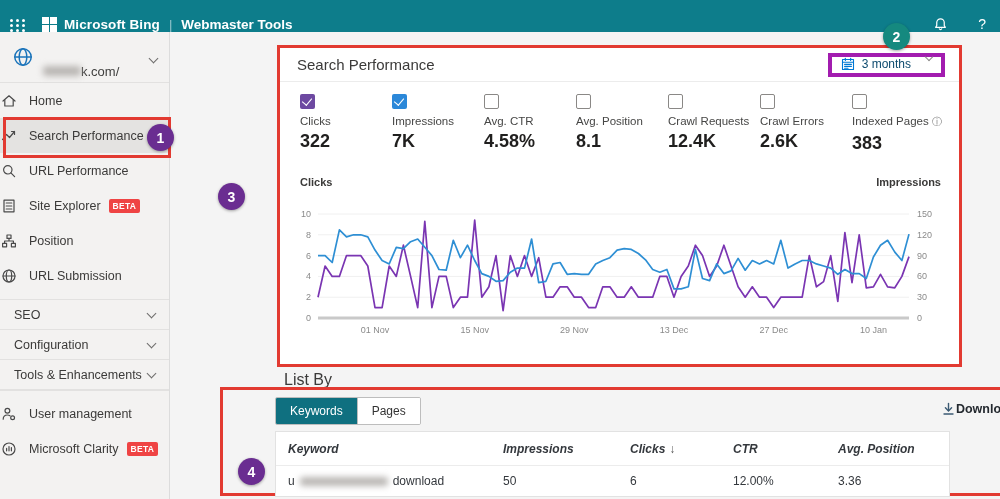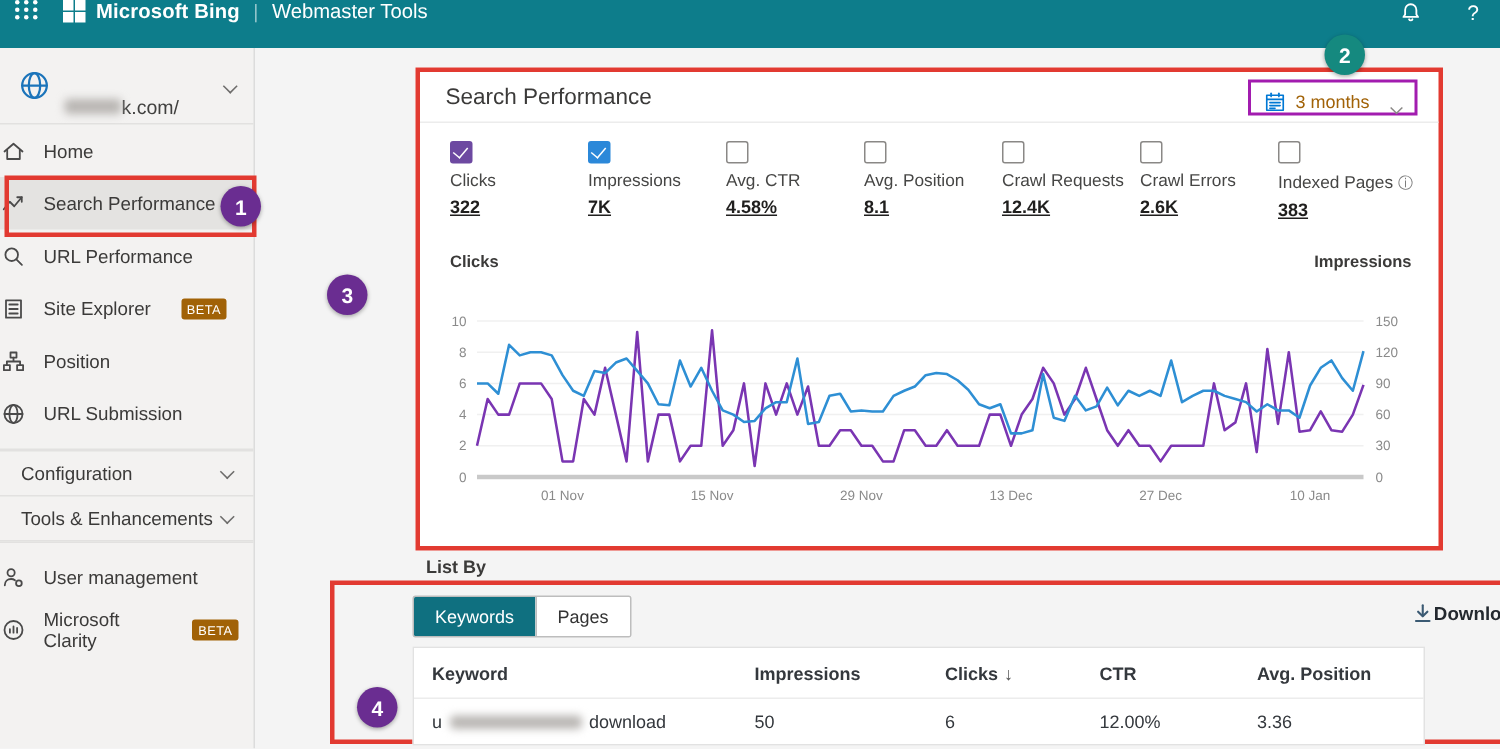--- a/index.html
+++ b/index.html
@@ -1,75 +1,75 @@
 <!DOCTYPE html>
 <html><head>
 <meta charset="utf-8">
 <style>
   * { margin:0; padding:0; box-sizing:border-box; }
   html,body { width:1000px; height:499px; overflow:hidden; }
   body { font-family:"Liberation Sans","DejaVu Sans",sans-serif; background:#f4f4f4; position:relative; color:#3b3a39; }
 
   
-  .topbar { position:absolute; left:0; top:0; width:1000px; height:32px; background:#0d7d8b; display:flex; align-items:flex-start; padding:0 14px 0 10px; z-index:5; }
+  .topbar { position:absolute; left:0; top:0; width:1000px; height:32px; background:#0d7d8b; display:flex; align-items:flex-end; padding:0 14px 0 10px; z-index:5; }
   .waffle { display:grid; grid-template-columns:repeat(3,4px); grid-gap:2px; margin-right:16px; cursor:pointer; }
   .waffle i { width:3px; height:3px; background:#fff; border-radius:50%; display:block; }
   .mslogo { display:grid; grid-template-columns:7px 7px; grid-gap:1px; margin-right:7px; }
   .mslogo i { width:7px; height:7px; background:#fff; display:block; }
   .brand1 { color:#fff; font-size:13.5px; font-weight:700; letter-spacing:.1px; }
   .brand-sep { color:rgba(255,255,255,.55); margin:0 9px; font-size:13px; }
-  .brand2 { color:#fff; font-size:13.5px; font-weight:400; }
+  .brand2 { color:#fff; font-size:13.5px; font-weight:700; }
   .topbar-spacer { flex:1; }
   .top-icon { color:#fff; font-size:14px; margin-left:30px; display:flex; align-items:center; cursor:pointer; }
 
   
   .sidebar { position:absolute; left:0; top:32px; width:170px; height:467px; background:#f3f2f1; border-right:1px solid #dcdcdc; z-index:2; }
   .site-row { height:51px; display:flex; align-items:center; padding:0 12px; border-bottom:1px solid #e2e1e0; }
   .site-name { font-size:13px; color:#40403f; margin-left:9px; display:flex; align-items:center;margin-top:28px; }
   .blur-chip { display:inline-block; height:10px; background:#b9b6b3; border-radius:3px; filter:blur(3px); }
   .site-chevron { margin-left:auto; }
   .chev { width:7px; height:7px; border-right:1.4px solid #6d6c6b; border-bottom:1.4px solid #6d6c6b; transform:rotate(45deg); display:inline-block; }
   .nav-item { height:35px; display:flex; align-items:center; padding:0 10px 0 0; font-size:12.5px; color:#3b3a39; cursor:pointer; }
   .nav-item.selected { background:#e4e3e1; }
   .nav-icon { width:17px; height:17px; margin-right:12px; display:flex; align-items:center; justify-content:center; flex:none; }
-  .beta { background:#a16207; color:#fff; font-size:8.5px; font-weight:400; padding:2px 4px; border-radius:2px; margin-left:20px; letter-spacing:.3px; }
+  .beta { background:#ef4444; color:#fff; font-size:8.5px; font-weight:700; padding:2px 4px; border-radius:2px; margin-left:8px; letter-spacing:.3px; }
   .acc-divider { border-top:1px solid #e2e1e0; margin:0; }
   .acc-row { height:29px; display:flex; align-items:center; padding:0 14px; font-size:12.5px; color:#3b3a39; cursor:pointer; }
   .acc-row .chev { margin-left:auto; margin-top:-3px; }
 
   
   .panel1 { position:absolute; left:277px; top:45px; width:685px; height:322px; background:#fff; border:3px solid #e23a31; z-index:3; }
   .p1-header { height:33px; display:flex; align-items:center; justify-content:space-between; padding:0 14px 0 17px; }
   .p1-title { font-size:15px; color:#3b3a39; }
-  .daterange { display:flex; align-items:flex-end; gap:7px; border:2px solid #a21caf; background:#fff; height:24px; padding:0 9px; font-size:12px; color:#a16207; cursor:pointer; }
+  .daterange { display:flex; align-items:flex-start; gap:7px; border:4px solid #a21caf; background:#fff; height:24px; padding:0 9px; font-size:12px; color:#0c4a6e; cursor:pointer; }
   .daterange .chev { width:6px; height:6px; margin-left:8px; margin-top:-3px; border-color:#8a8886; }
   .p1-divider { border-top:1px solid #ececec; }
   .metrics { display:flex; padding:12px 0 0 20px; }
   .metric { width:92px; cursor:pointer; }
   .cbx { width:15px; height:15px; border:1px solid #8a8886; border-radius:2px; background:#fff; position:relative; }
   .cbx.checked { border:none; }
   .cbx.checked::after { content:""; position:absolute; left:4px; top:1.5px; width:5px; height:8px; border-right:1.6px solid #fff; border-bottom:1.6px solid #fff; transform:rotate(40deg); }
   .metric-label { font-size:11.5px; color:#464645; margin-top:6px; white-space:nowrap; }
-  .metric-value { font-size:12px; font-weight:700; color:#201f1e; margin-top:4px;text-decoration:underline; }
+  .metric-value { font-size:18px; font-weight:700; color:#201f1e; margin-top:4px; }
   .info-glyph { font-size:10px; color:#7a7a7a; }
   .chart-head { display:flex; justify-content:space-between; padding:0 18px 0 20px; margin-top:22px; font-size:11px; font-weight:700; color:#3b3a39; }
   #chart-svg { position:absolute; left:12px; top:160px; }
   #chart-svg text.tick { font-family:"Liberation Sans",sans-serif; font-size:9px; fill:#8a8a8a; }
 
   
-  .listby-label { position:absolute; left:284px; top:371px; font-size:12px; color:#3b3a39; z-index:2;font-weight:bold; }
+  .listby-label { position:absolute; left:284px; top:371px; font-size:16px; color:#3b3a39; z-index:2; }
   .panel4 { position:absolute; left:220px; top:387px; width:854px; height:109px; border:3px solid #e23a31; z-index:3;padding-left:14px; }
   .tabs { position:absolute; left:52px; top:7px; display:flex; border:1px solid #bdbdbd; border-radius:2px; overflow:hidden; background:#fff; }
   .tab { font-size:12px; padding:6px 14px; cursor:pointer; background:#fff; color:#333; }
   .tab.active { background:#0f7080; color:#fff; }
   .tab + .tab { border-left:1px solid #bdbdbd; }
   .download { position:absolute; right:38px; top:12px; display:flex; align-items:center; gap:1px; font-size:12.5px; font-weight:600; color:#24292f; cursor:pointer; }
   .k-table { position:absolute; left:52px; top:41px; width:675px; background:#fff; border:1px solid #e2e2e2; }
   .t-row { display:grid; grid-template-columns:215px 127px 103px 105px 1fr; align-items:center; height:31px; padding-left:12px; font-size:12px; color:#34383d; }
-  .t-row.head { font-weight:700; height:33px; }
+  .t-row.head { font-weight:700; height:33px;font-style:italic; }
   .t-row + .t-row { border-top:1px solid #ececec; }
   .sort-icon { color:#5a5a5a; font-weight:400; margin-left:4px; }
   .kw-cell { display:flex; align-items:center; gap:5px; white-space:nowrap; }
 
   
   .redbox-sidebar { position:absolute; left:3px; top:117px; width:168px; height:41px; border:3px solid #e23a31; z-index:8; pointer-events:none; }
   .circle { position:absolute; width:27px; height:27px; border-radius:50%; color:#fff; font-size:14px; font-weight:700; display:flex; align-items:center; justify-content:center; z-index:10; box-shadow:0 1px 3px rgba(0,0,0,.35); }
   .circle.purple { background:#6a2d91; }
   .circle.teal { background:#15897f; }
   .c1 { left:147px; top:124px; }
@@ -182,20 +182,24 @@
         <svg class="icn" width="16" height="16" viewBox="0 0 16 16">
           <circle cx="8" cy="8" r="6"></circle>
           <ellipse cx="8" cy="8" rx="2.7" ry="6"></ellipse>
           <line x1="2" y1="8" x2="14" y2="8"></line>
         </svg>
       </span>
     <span>URL Submission</span>
   </div>
 
   <div class="acc-divider" style="margin-top:6px"></div>
+  <div class="acc-row">
+    <span>SEO</span>
+      <span class="chev"></span>
+  </div>
   <div class="acc-divider"></div>
   <div class="acc-row">
     <span>Configuration</span>
       <span class="chev"></span>
   </div>
   <div class="acc-divider"></div>
   <div class="acc-row">
     <span>Tools &amp; Enhancements</span>
       <span class="chev"></span>
   </div>

